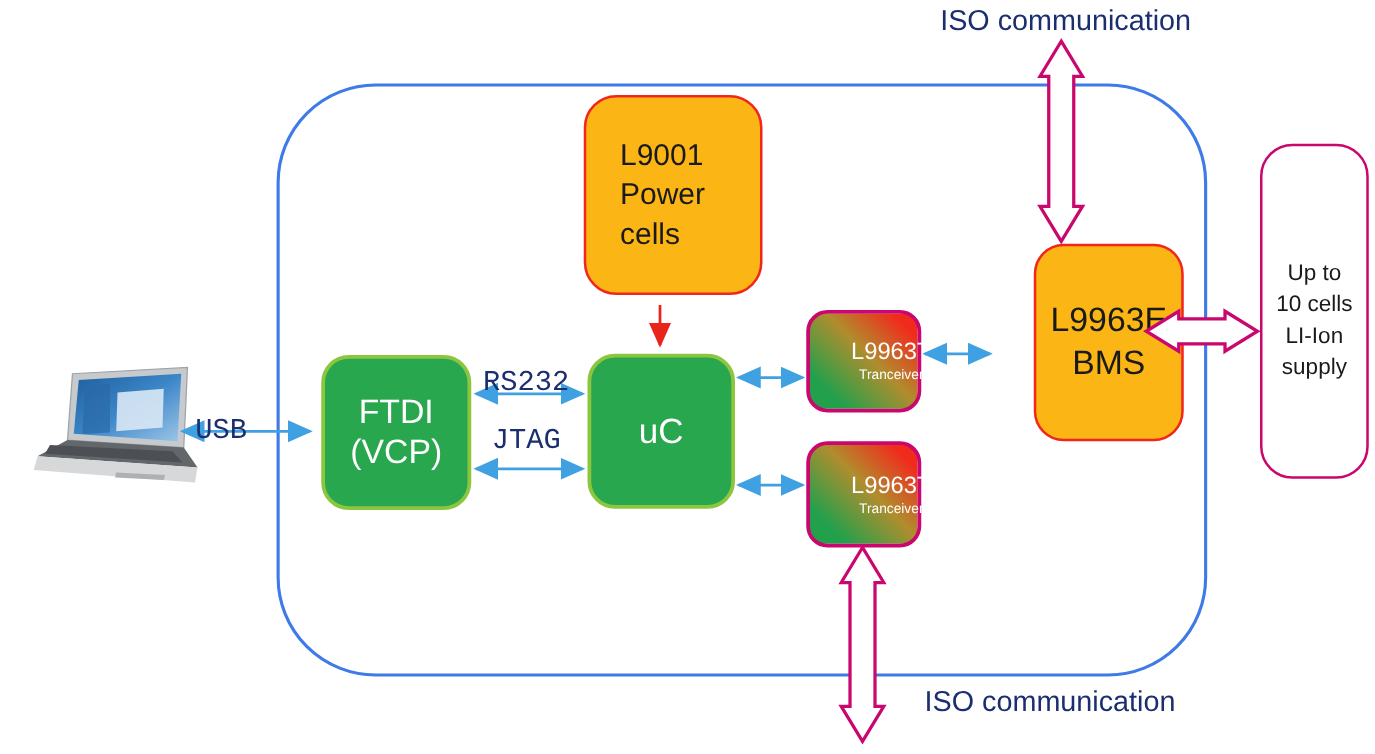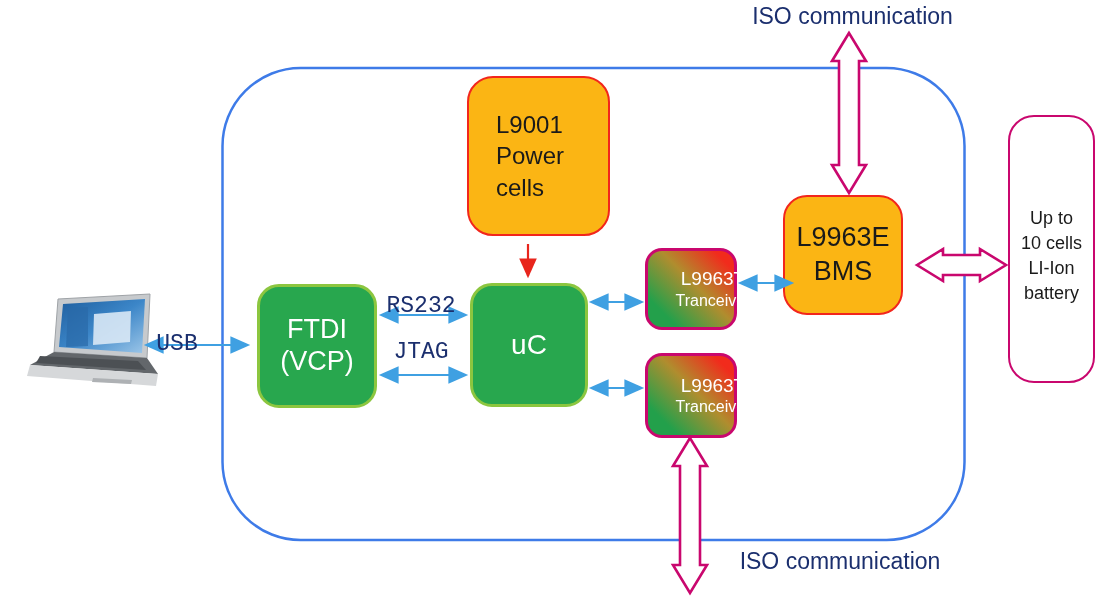--- a/index.html
+++ b/index.html
@@ -18,21 +18,21 @@
   }
   .orange-box{
     background:#FBB514;border:2.5px solid #F2261C;border-radius:26px;
     color:#1a1a1a;font-size:24px;line-height:1.3;
   }
   .transceiver-box{
     background:linear-gradient(45deg,#23A04B 18%,#b08d2e 55%,#F12B1C 88%);
     border:3px solid #C9076E;border-radius:17px;color:#ffffff;padding-left:44px;
   }
   .transceiver-box .t1{font-size:19px;line-height:1.25;}
-  .transceiver-box .t2{font-size:16px;line-height:1.25;}
+  .transceiver-box .t2{font-size:11px;line-height:1.25;}
   .battery-box{
     background:#ffffff;border:2.5px solid #C9076E;border-radius:26px;
     color:#1a1a1a;font-size:18px;line-height:1.4;padding-top:14px;
   }
   .power-box{align-items:flex-start;padding-left:27px;text-align:left;}
   .bms-box{font-size:27px;line-height:1.25;}
   .uc-box{font-size:28px;}
   .navy-label{
     position:absolute;color:#1B2F6E;z-index:3;text-align:center;white-space:nowrap;
   }
@@ -68,30 +68,30 @@
   <div class="box transceiver-box" style="left:645px;top:248px;width:92px;height:82px;">
     <span class="t1">L9963T</span>
     <span class="t2">Tranceiver</span>
   </div>
 
   <div class="box transceiver-box" style="left:645px;top:353px;width:92px;height:85px;">
     <span class="t1">L9963T</span>
     <span class="t2">Tranceiver</span>
   </div>
 
-  <div class="box orange-box bms-box" style="left:783px;top:195px;width:120px;height:120px;border-radius:24px;">
+  <div class="box orange-box bms-box" style="left:827px;top:195px;width:120px;height:158px;border-radius:24px;">
     <span>L9963E</span>
     <span>BMS</span>
   </div>
 
   <div class="box battery-box" style="left:1008px;top:115px;width:87px;height:268px;">
     <span>Up to</span>
     <span>10 cells</span>
     <span>LI-Ion</span>
-    <span>battery</span>
+    <span>supply</span>
   </div>
 
   <svg class="wires" viewBox="0 0 1100 603">
     <defs>
       <marker id="mblue" markerWidth="10" markerHeight="9" refX="8" refY="4" orient="auto-start-reverse">
         <path d="M0,0 L9,4 L0,8 Z" fill="#3FA0E2"></path>
       </marker>
       <marker id="mred" markerWidth="10" markerHeight="9" refX="8" refY="4" orient="auto-start-reverse">
         <path d="M0,0 L9,4 L0,8 Z" fill="#E8251C"></path>
       </marker>

